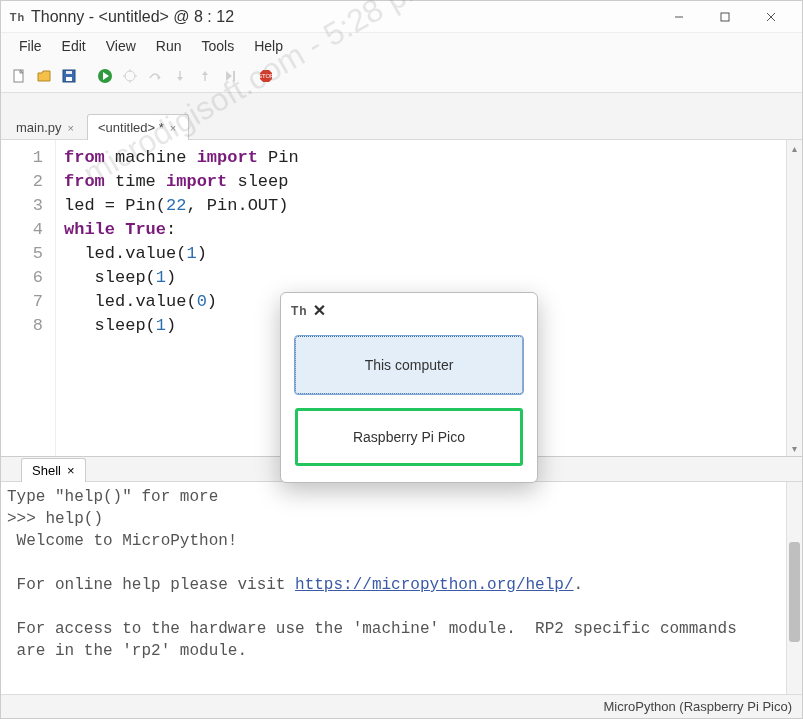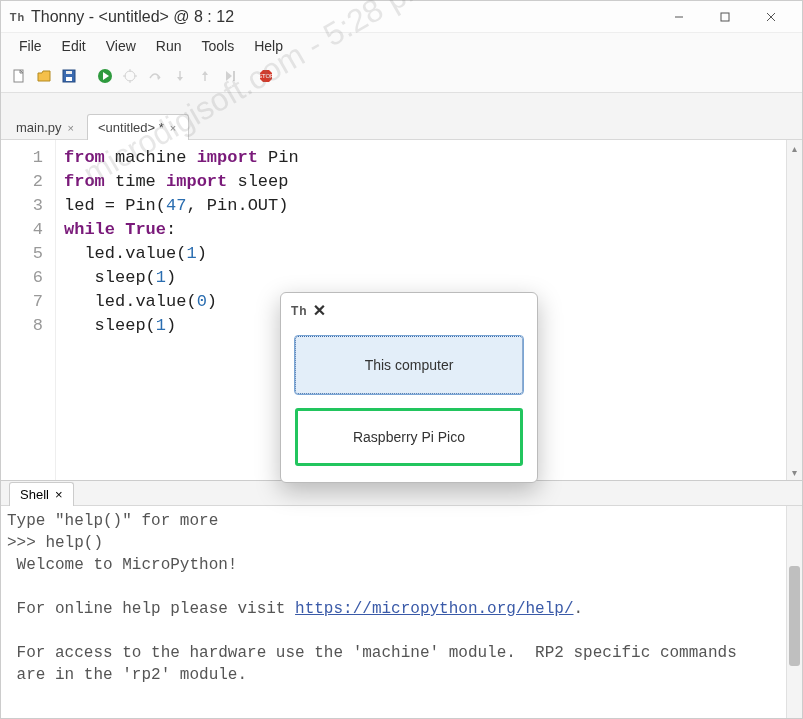--- a/index.html
+++ b/index.html
@@ -151,21 +151,21 @@
   border-top: 1px solid #ccc;
   background: #fff;
   display: flex;
   flex-direction: column;
   height: 238px;
 }
 .shell-tabs {
   display: flex;
   background: #f4f4f4;
   border-bottom: 1px solid #d8d8d8;
-  padding-left: 8px;
+  padding-left: 20px;
 }
 .shell-tab {
   padding: 4px 10px;
   font-size: 13px;
   border: 1px solid #ccc;
   border-bottom: none;
   border-top-left-radius: 3px;
   border-top-right-radius: 3px;
   background:#fff;
   display:flex;align-items:center;gap:6px;
@@ -373,21 +373,21 @@
       <div>2</div>
       <div>3</div>
       <div>4</div>
       <div>5</div>
       <div>6</div>
       <div>7</div>
       <div>8</div>
     </div>
     <div class="code"><span class="kw">from</span><span> machine </span><span class="kw">import</span><span> Pin</span>
 <span class="kw">from</span><span> time </span><span class="kw">import</span><span> sleep</span>
-<span>led = Pin(</span><span class="num">47</span><span>, Pin.OUT)</span>
+<span>led = Pin(</span><span class="num">22</span><span>, Pin.OUT)</span>
 <span class="kw">while</span><span> </span><span class="kw">True</span><span>:</span>
 <span>  led.value(</span><span class="num">1</span><span>)</span>
 <span>   sleep(</span><span class="num">1</span><span>)</span>
 <span>   led.value(</span><span class="num">0</span><span>)</span>
 <span>   sleep(</span><span class="num">1</span><span>)</span></div>
     <div class="editor-scroll">
       <div class="scroll-arrow top">▴</div>
       <div class="scroll-arrow bot">▾</div>
     </div>
   </div>
@@ -407,20 +407,23 @@
  <span>For online help please visit </span><span class="link">https://micropython.org/help/</span><span>.</span>
 
  <span>For access to the hardware use the 'machine' module.  RP2 specific commands</span>
  <span>are in the 'rp2' module.</span></div>
       <div class="shell-scroll">
         <div class="shell-thumb"></div>
       </div>
     </div>
   </div>
 
+  <div class="statusbar">
+    <span>MicroPython (Raspberry Pi Pico)</span>
+  </div>
 </div>
 
 <div class="dialog">
   <div class="dialog-title">
     <span class="dlg-icon">T h</span>
     <span class="dlg-close">✕</span>
   </div>
   <div class="dialog-body">
     <div class="dlg-btn selected">
       <span>This computer</span>

